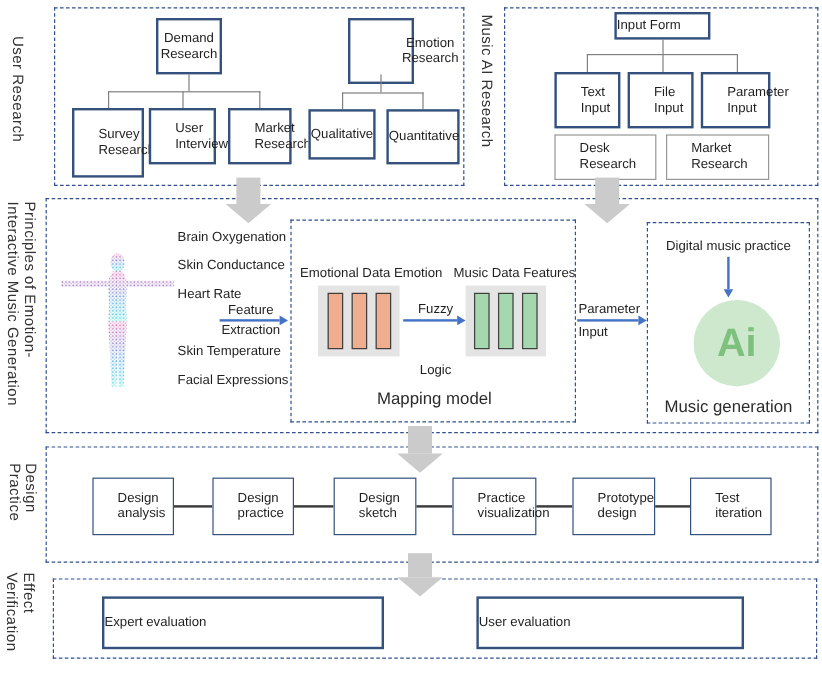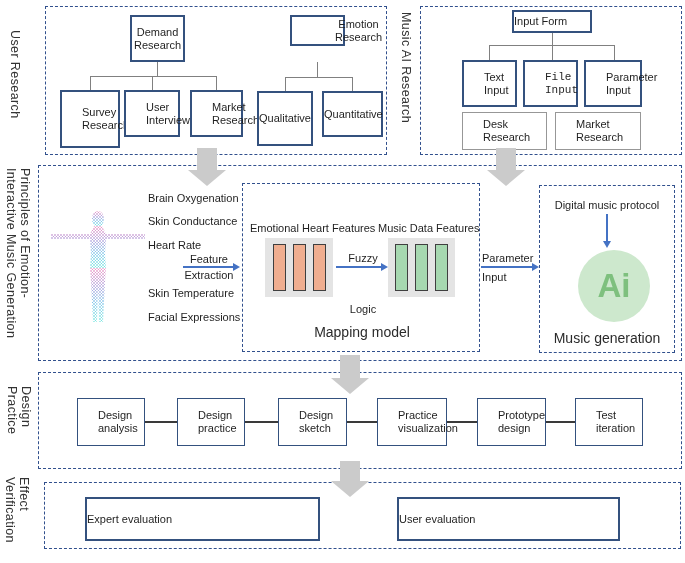--- a/index.html
+++ b/index.html
@@ -74,21 +74,21 @@
     <span>Practice</span>
   </div>
   <div class="vlabel" style="left:3px; top:477px; height:82px;">
     <span>Effect</span>
     <span>Verification</span>
   </div>
 
   <div class="box center" style="left:130px; top:15px; width:55px; height:47px;">
     <span>Demand Research</span>
   </div>
-  <div class="box center" style="left:290px; top:15px; width:55px; height:31px;padding-left:43px;">
+  <div class="box center" style="left:290px; top:15px; width:55px; height:55px;padding-left:43px;">
     <span>Emotion Research</span>
   </div>
 
   <div class="line" style="left:157px; top:62px; width:1px; height:14px;"></div>
   <div class="line" style="left:90px;  top:76px; width:127px; height:1px;"></div>
   <div class="line" style="left:90px;  top:76px; width:1px; height:14px;"></div>
   <div class="line" style="left:152px; top:76px; width:1px; height:14px;"></div>
   <div class="line" style="left:216px; top:76px; width:1px; height:14px;"></div>
 
   <div class="box left" style="left:60px;  top:90px; width:60px; height:58px;">
@@ -99,40 +99,40 @@
   </div>
   <div class="box left" style="left:190px; top:90px; width:53px; height:47px;">
     <span>Market Research</span>
   </div>
 
   <div class="line" style="left:317px; top:62px; width:1px; height:15px;"></div>
   <div class="line" style="left:285px; top:77px; width:68px; height:1px;"></div>
   <div class="line" style="left:285px; top:77px; width:1px; height:14px;"></div>
   <div class="line" style="left:352px; top:77px; width:1px; height:14px;"></div>
 
-  <div class="box center" style="left:257px; top:91px; width:56px; height:55px;">
+  <div class="box center" style="left:257px; top:91px; width:56px; height:42px;">
     <span>Qualitative</span>
   </div>
   <div class="box center" style="left:322px; top:91px; width:61px; height:46px;">
     <span>Quantitative</span>
   </div>
 
   <div class="box center" style="left:512px; top:10px; width:80px; height:23px;">
     <span>Input Form</span>
   </div>
   <div class="line" style="left:552px; top:33px; width:1px; height:12px;"></div>
   <div class="line" style="left:489px; top:45px; width:126px; height:1px;"></div>
   <div class="line" style="left:489px; top:45px; width:1px; height:15px;"></div>
   <div class="line" style="left:552px; top:45px; width:1px; height:15px;"></div>
   <div class="line" style="left:614px; top:45px; width:1px; height:15px;"></div>
 
   <div class="box left" style="left:462px; top:60px; width:55px; height:47px;">
     <span>Text Input</span>
   </div>
-  <div class="box left" style="left:523px; top:60px; width:55px; height:47px;font-family:Liberation Mono, monospace;">
+  <div class="box left" style="left:523px; top:60px; width:55px; height:47px;">
     <span>File Input</span>
   </div>
   <div class="box left" style="left:584px; top:60px; width:58px; height:47px;">
     <span>Parameter Input</span>
   </div>
   <div class="box left gray" style="left:462px; top:112px; width:85px; height:38px;">
     <span>Desk Research</span>
   </div>
   <div class="box left gray" style="left:555px; top:112px; width:86px; height:38px;">
     <span>Market Research</span>
@@ -176,21 +176,21 @@
   <div class="txt" style="left:148px; top:239px;">Heart Rate</div>
   <div class="txt" style="left:148px; top:287px;">Skin Temperature</div>
   <div class="txt" style="left:148px; top:311px;">Facial Expressions</div>
 
   <div class="txt center" style="left:183px; top:253px; width:52px;">Feature</div>
   <div class="blueline" style="left:183px; top:266px; width:50px; height:1.5px;"></div>
   <div class="tri-right" style="left:233px; top:262.5px;"></div>
   <div class="txt center" style="left:181px; top:269px; width:56px;">Extraction</div>
 
   <div class="sec" style="left:242px; top:183px; width:238px; height:169px;"></div>
-  <div class="txt" style="left:250px; top:222px;">Emotional Heart Features</div>
+  <div class="txt" style="left:250px; top:222px;">Emotional Data Emotion</div>
   <div class="txt" style="left:378px; top:222px;">Music Data Features</div>
 
   <div class="graysq" style="left:265px; top:238px; width:68px; height:59px;">
     <div class="bar orange"></div>
     <div class="bar orange"></div>
     <div class="bar orange"></div>
   </div>
   <div class="graysq" style="left:388px; top:238px; width:67px; height:59px;">
     <div class="bar green"></div>
     <div class="bar green"></div>
@@ -203,21 +203,21 @@
   <div class="txt center" style="left:340px; top:271px; width:46px;margin-top:32px;">Logic</div>
 
   <div class="subtitle" style="left:282px; top:324px; width:160px;">Mapping model</div>
 
   <div class="txt" style="left:482px; top:252px;">Parameter</div>
   <div class="blueline" style="left:481px; top:266px; width:51px; height:1.5px;"></div>
   <div class="tri-right" style="left:532px; top:262.5px;"></div>
   <div class="txt" style="left:482px; top:271px;">Input</div>
 
   <div class="sec" style="left:539px; top:185px; width:136px; height:168px;"></div>
-  <div class="txt center" style="left:545px; top:199px; width:124px;">Digital music protocol</div>
+  <div class="txt center" style="left:545px; top:199px; width:124px;">Digital music practice</div>
   <div class="blueline" style="left:606px; top:214px; width:1.5px; height:27px;"></div>
   <div class="tri-down" style="left:602.5px; top:241px;"></div>
   <div class="ai-circle" style="left:578px; top:250px;">
     <span>Ai</span>
   </div>
   <div class="subtitle" style="left:547px; top:330px; width:120px;">Music generation</div>
 
   <div class="box left thin" style="left:77px;  top:398px; width:68px; height:48px;">
     <span>Design analysis</span>
   </div>

